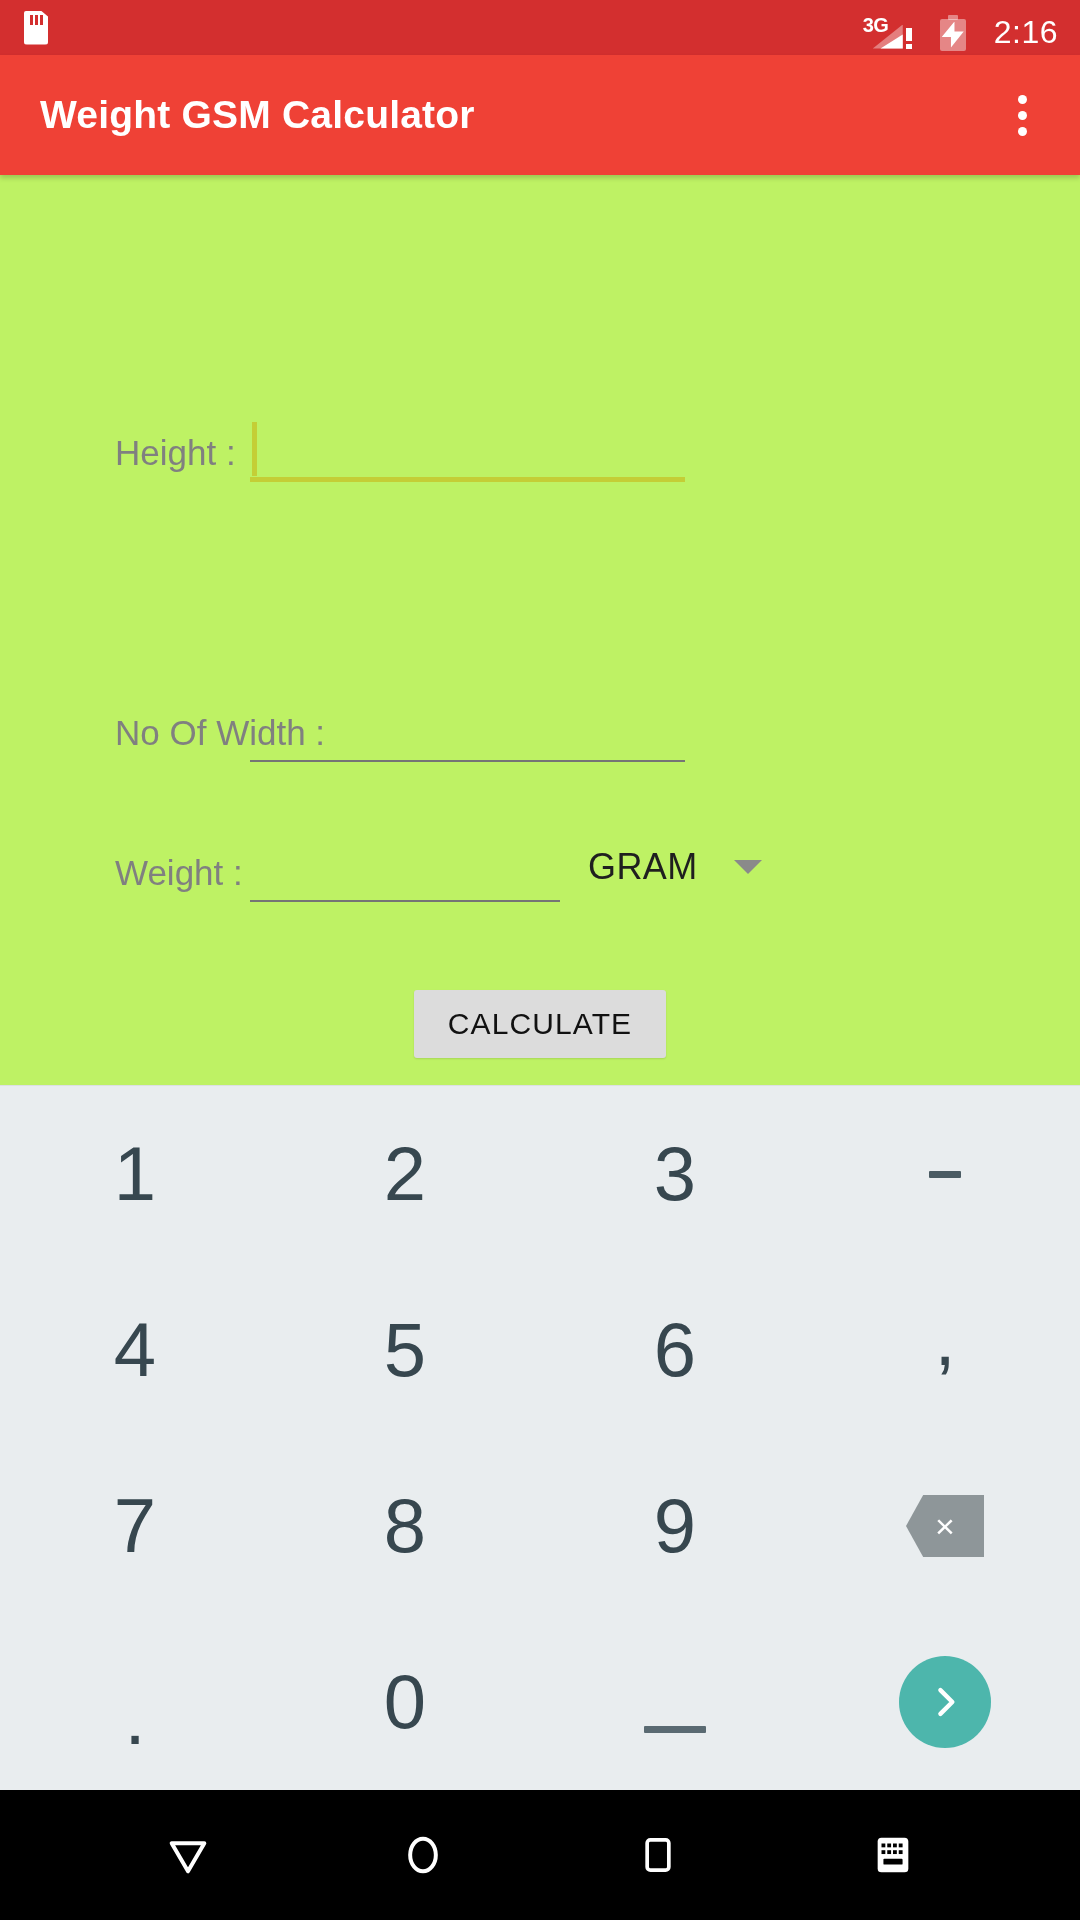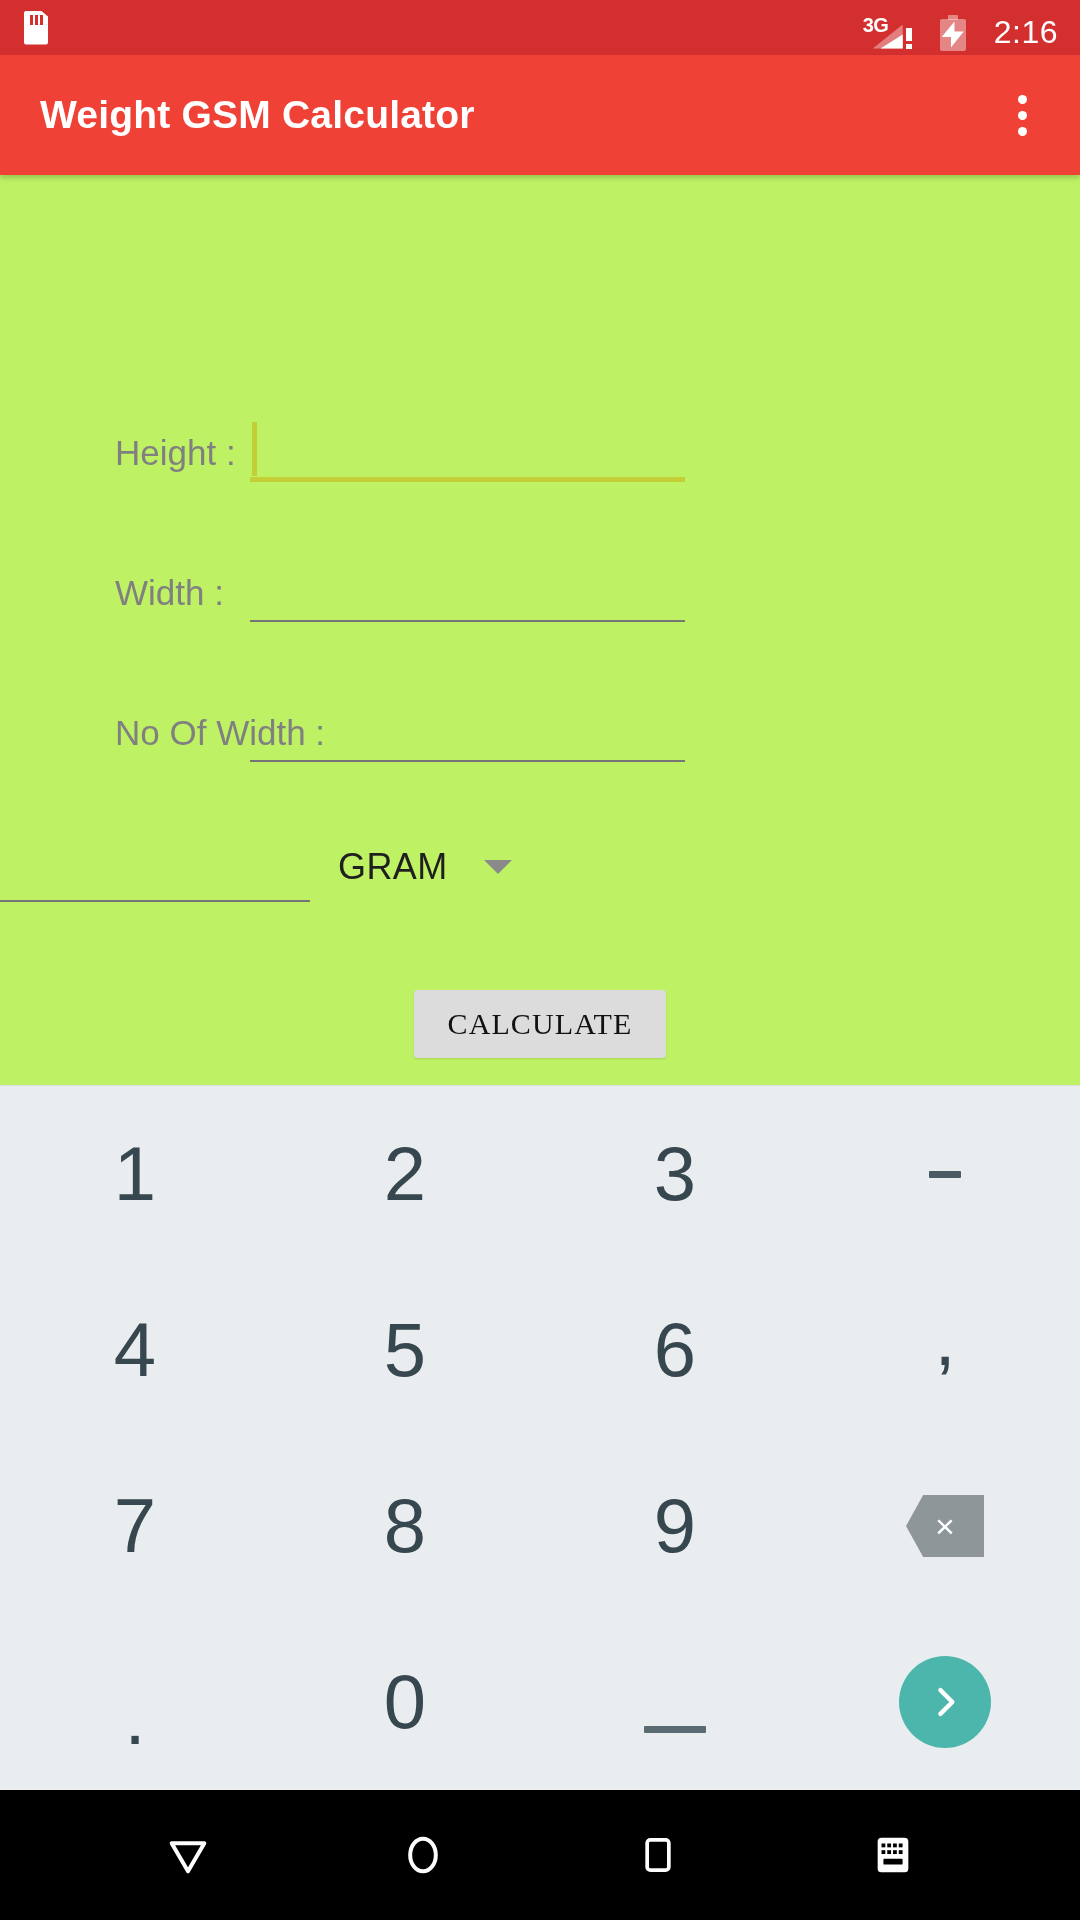--- a/index.html
+++ b/index.html
@@ -119,21 +119,21 @@
   .spinner .sel { font-size:36px; color:#1f1f1f; letter-spacing:0.4px; }
   .spinner .arrow {
     width:0; height:0; border-left:14px solid transparent;
     border-right:14px solid transparent; border-top:14px solid #8a8a8a;
   }
 
   .calc-wrap { position:absolute; left:0; top:815px; width:100%; display:flex; justify-content:center; padding-left:0; }
   .calc-btn {
     background:#DCDCDC; border:0; border-radius:3px;
     padding:0 34px; height:68px; min-width:248px;
-    font-family:Liberation Serif, serif;
+    font-family:Liberation Sans, sans-serif;
     font-size:30px; letter-spacing:1.1px; color:#111;
     box-shadow:0 1px 2px rgba(0,0,0,0.12);
     display:flex; align-items:center; justify-content:center;
   }
 
   
   .keyboard {
     flex:0 0 705px; background:#E9EDEF;
     border-top:1px solid #DCE0E2;
     display:flex; flex-direction:column;
@@ -223,46 +223,36 @@
         <div class="field-cell">
           <div class="field focused">
             <div class="caret"></div>
             <input type="text" value="" style="">
             <div class="underline"></div>
           </div>
         </div>
       </div>
     </div>
 
-    <div class="row" id="row-width">
-      <div class="row-inner">
-        <div class="lbl-cell"><span class="lbl">Width :</span></div>
-        <div class="field-cell">
-          <div class="field">
-            <input type="text" value="" style="">
-            <div class="underline"></div>
-          </div>
-        </div>
-      </div>
-    </div>
 
     <div class="row" id="row-sheets">
       <div class="row-inner">
         <div class="lbl-cell"><span class="lbl">No Of Width :</span></div>
         <div class="field-cell">
           <div class="field">
             <input type="text" value="" style="">
             <div class="underline"></div>
           </div>
         </div>
       </div>
     </div>
 
     <div class="row" id="row-weight">
       <div class="row-inner">
+        <div class="lbl-cell"><span class="lbl">Weight :</span></div>
         <div class="field-cell short">
           <div class="field">
             <input type="text" value="" style="">
             <div class="underline"></div>
           </div>
         </div>
         <div class="spinner">
           <span class="sel">GRAM</span>
           <span class="arrow"></span>
         </div>

